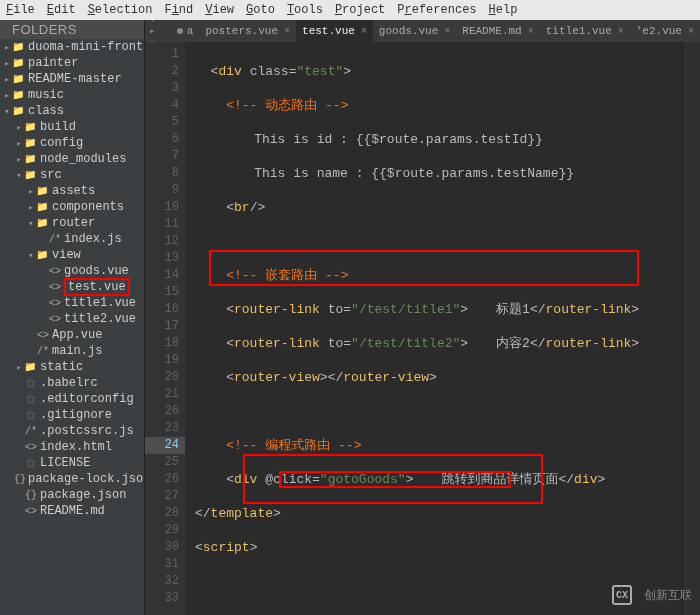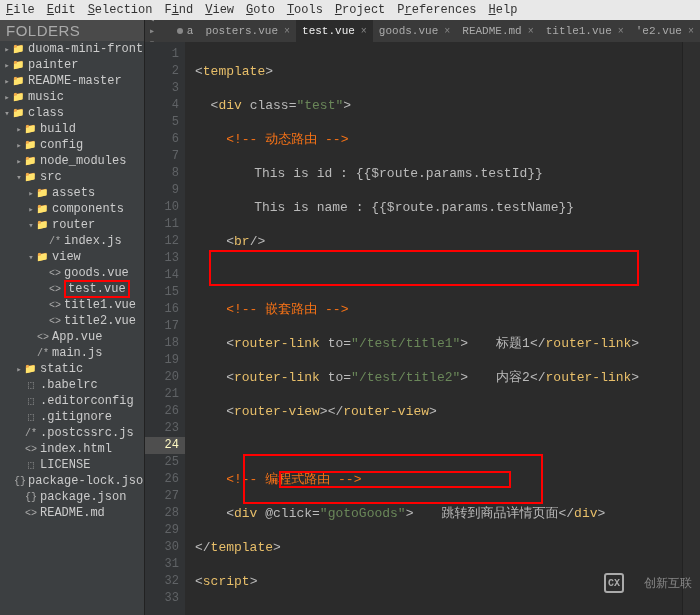--- a/index.html
+++ b/index.html
@@ -2,44 +2,44 @@
 <html><head>
 <meta charset="utf-8">
 <style>
 * { margin:0; padding:0; box-sizing:border-box; font-family:Consolas,"Courier New",monospace; }
 body { background:#2b2b2b; color:#bbb; font-size:13px; width:700px; height:615px; overflow:hidden; position:relative; }
 .menubar { background:#e8e8e8; color:#333; height:20px; display:flex; align-items:center; padding:0 6px; font-family:Arial,sans-serif; font-size:12px; }
 .menubar span { margin-right:12px; cursor:default; }
 .menubar span u { text-decoration:underline; }
 .main { display:flex; height:595px; }
 .sidebar { width:145px; background:#3c3f41; border-right:1px solid #222; overflow:hidden; display:flex; flex-direction:column; }
-.side-hdr { background:#4a4a4a; color:#aaa; font-size:15px; padding:2px 6px; font-family:Arial,sans-serif; letter-spacing:.5px; }
+.side-hdr { background:#4a4a4a; color:#aaa; font-size:13px; padding:2px 12px; font-family:Arial,sans-serif; letter-spacing:.5px; }
 .tree { flex:1; font-family:Arial,sans-serif; font-size:12px; color:#ccc; }
 .tree-row { display:flex; align-items:center; height:16px; padding-left:4px; white-space:nowrap; }
 .tree-row .arrow { display:inline-block; width:10px; text-align:center; color:#999; font-size:9px; }
 .tree-row .ico { display:inline-block; width:14px; text-align:center; font-size:10px; margin-right:2px; color:#aaa; }
 .tree-row.sel { background:transparent; }
 .tree-row.sel .name { border:2px solid red; padding:0 2px; }
 .d0{padding-left:2px}.d1{padding-left:14px}.d2{padding-left:26px}.d3{padding-left:38px}
 .editor { flex:1; display:flex; flex-direction:column; background:#2b2b2b; min-width:0; }
 .tabbar { height:22px; background:#3a3a3a; display:flex; align-items:center; padding-left:4px; overflow:hidden; }
 .tab-nav { color:#888; font-size:10px; margin-right:8px; }
 .tab { display:flex; align-items:center; padding:0 6px; height:22px; font-family:Arial,sans-serif; font-size:11px; color:#aaa; gap:4px; }
 .tab.active { background:#2b2b2b; color:#eee; }
 .tab .dot{width:6px;height:6px;border-radius:50%;background:#888;}
 .tab .x{font-size:10px;color:#888;margin-left:2px;}
 .codewrap { flex:1; display:flex; overflow:hidden; position:relative; }
 .gutter { width:40px; background:#313335; text-align:right; padding:4px 6px 0 0; color:#606366; font-size:12px; line-height:17px; }
-.gutter div.hl { background:#4e4e4e; color:#fef9c3; margin-right:-6px; padding-right:6px; }
+.gutter div.hl { background:#4e4e4e; color:#7dd3fc; margin-right:-6px; padding-right:6px; }
 .code { flex:1; padding:4px 0 0 10px; font-size:13px; line-height:17px; position:relative; white-space:pre; }
 .code .row { height:17px; }
 .c-tag{color:#e8bf6a;} .c-attr{color:#bababa;} .c-str{color:#6a8759;} .c-txt{color:#bababa;margin-left:28px;} .c-cmt{color:#f97316;}
 .redbox { position:absolute; border:2px solid red; pointer-events:none; }
 .minimap { width:18px; background:#2f2f2f; border-left:1px solid #222; }
-.watermark { position:absolute; right:8px; bottom:22px; font-family:Arial,sans-serif; font-size:12px; color:#888; display:flex; align-items:center; gap:20px; }
+.watermark { position:absolute; right:8px; bottom:10px; font-family:Arial,sans-serif; font-size:12px; color:#888; display:flex; align-items:center; gap:12px; }
 .watermark .logo { width:20px; height:20px; border:2px solid #aaa; border-radius:3px; display:flex; align-items:center; justify-content:center; font-weight:bold; font-size:10px; color:#aaa; }
 </style>
 </head>
 <body>
 
 <div class="menubar">
   <span><u>F</u>ile</span>
   <span><u>E</u>dit</span>
   <span><u>S</u>election</span>
   <span>F<u>i</u>nd</span>
@@ -272,21 +272,20 @@
           <div>26</div>
           <div>27</div>
           <div>28</div>
           <div>29</div>
           <div>30</div>
           <div>31</div>
           <div>32</div>
           <div>33</div>
         </div>
       <div class="code" id="code">
-<div class="row">&lt;<span class="c-tag">template</span>&gt;</div>
 <div class="row">  &lt;<span class="c-tag">div</span> <span class="c-attr">class</span>=<span class="c-str">"test"</span>&gt;</div>
 <div class="row">    <span class="c-cmt">&lt;!-- 动态路由 --&gt;</span></div>
 <div class="row">    <span class="c-txt">This is id : {{$route.params.testId}}</span></div>
 <div class="row">    <span class="c-txt">This is name : {{$route.params.testName}}</span></div>
 <div class="row">    &lt;<span class="c-tag">br</span>/&gt;</div>
 <div class="row"></div>
 <div class="row">    <span class="c-cmt">&lt;!-- 嵌套路由 --&gt;</span></div>
 <div class="row">    &lt;<span class="c-tag">router-link</span> <span class="c-attr">to</span>=<span class="c-str">"/test/title1"</span>&gt;<span class="c-txt">标题1</span>&lt;/<span class="c-tag">router-link</span>&gt;</div>
 <div class="row">    &lt;<span class="c-tag">router-link</span> <span class="c-attr">to</span>=<span class="c-str">"/test/title2"</span>&gt;<span class="c-txt">内容2</span>&lt;/<span class="c-tag">router-link</span>&gt;</div>
 <div class="row">    &lt;<span class="c-tag">router-view</span>&gt;&lt;/<span class="c-tag">router-view</span>&gt;</div>

